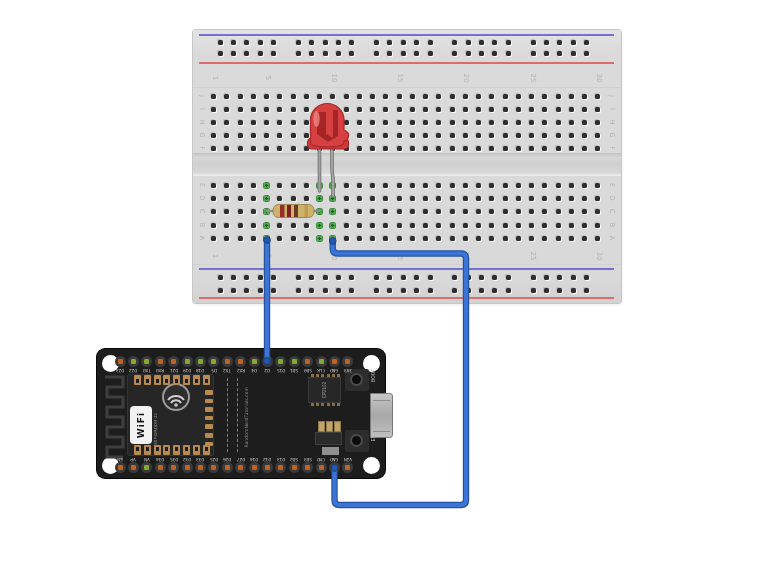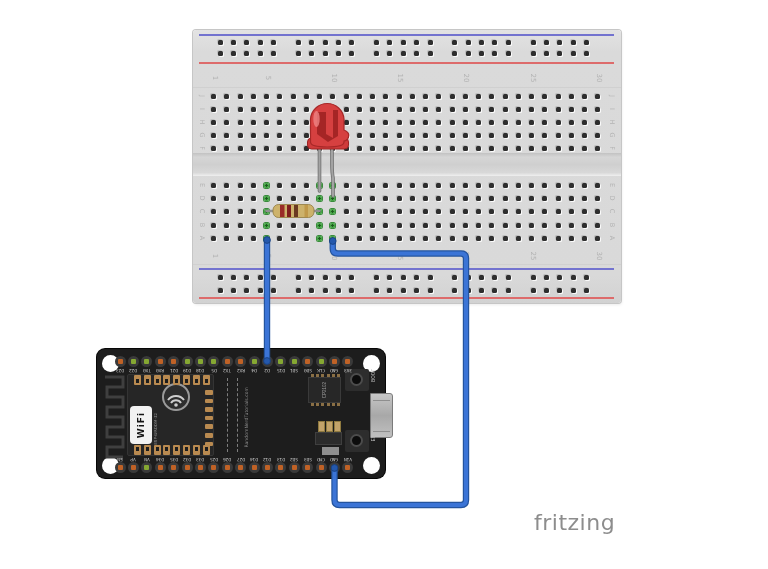--- a/index.html
+++ b/index.html
@@ -805,14 +805,13 @@
     </g>
 
     <g>
       <path d="M332.75,241 L332.75,248.5 Q332.75,253.5 337.75,253.5 L461,253.5 Q466,253.5 466,258.5 L466,500 Q466,505 461,505 L339.5,505 Q334.5,505 334.5,500 L334.5,468" fill="none" stroke="#24549e" stroke-width="6.4" stroke-linecap="round" stroke-linejoin="round"></path>
       <path d="M332.75,241 L332.75,248.5 Q332.75,253.5 337.75,253.5 L461,253.5 Q466,253.5 466,258.5 L466,500 Q466,505 461,505 L339.5,505 Q334.5,505 334.5,500 L334.5,468" fill="none" stroke="#3b74d6" stroke-width="4" stroke-linecap="round" stroke-linejoin="round"></path>
       <circle cx="332.75" cy="241" r="3.4" fill="#2458ac" stroke="#163d7c" stroke-width="0.8"></circle>
       <circle cx="334.5" cy="468" r="3.4" fill="#2458ac" stroke="#163d7c" stroke-width="0.8"></circle>
     </g>
   </svg>
 
-  <div id="fritzing-logo" class="abs">fritzing</div>
 </div>
 
 </body></html>

